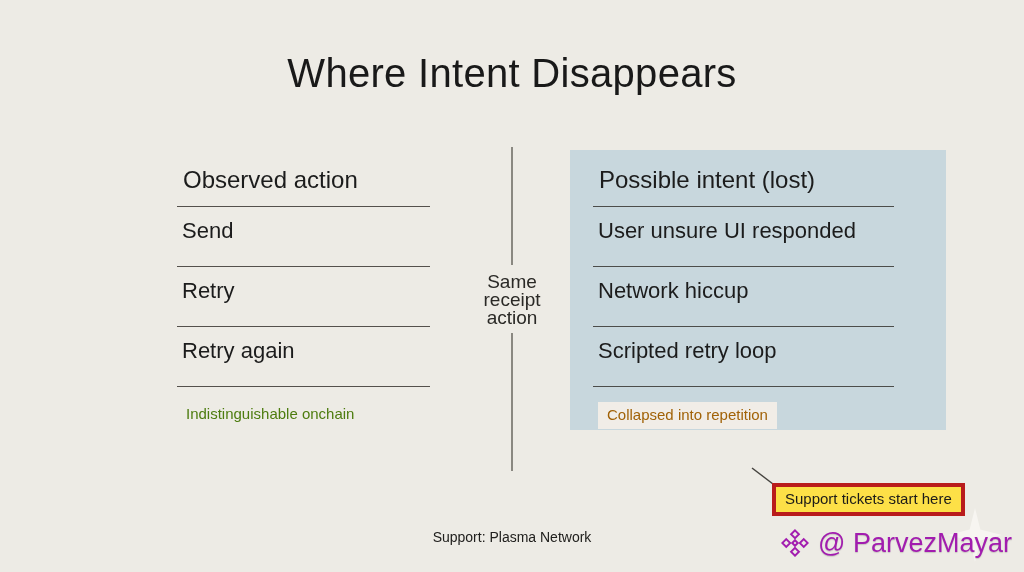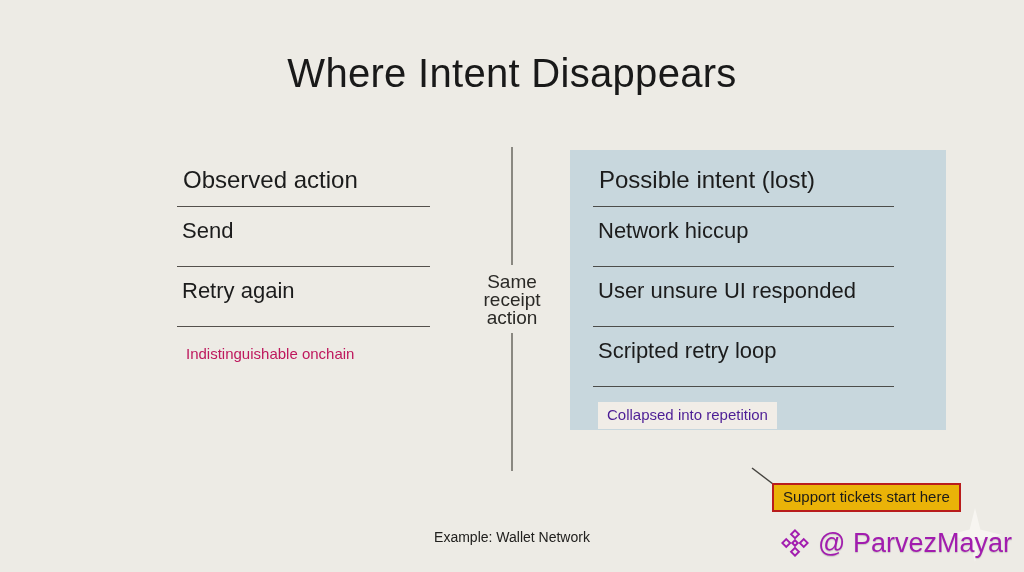--- a/index.html
+++ b/index.html
@@ -17,45 +17,45 @@
   
   .left-col { position:absolute; left:177px; top:150px; width:253px; }
   .panel-header {
     font-size:24px; line-height:28px; padding:16px 0 12px 6px;
     border-bottom:1px solid rgba(45,43,38,0.8);
   }
   .panel-row {
     font-size:22px; line-height:26px; padding:11px 0 22px 5px;
     border-bottom:1px solid rgba(45,43,38,0.8);
   }
-  .panel-footnote { font-size:15px; line-height:18px; padding:18px 0 0 9px; color:#be185d; }
+  .panel-footnote { font-size:15px; line-height:18px; padding:18px 0 0 9px; color:#4d7c0f; }
   
   .vline { position:absolute; left:511px; width:2px; background:#8a8881; }
   .vline-top { top:147px; height:118px; }
   .vline-bottom { top:333px; height:138px; }
   .vlabel {
     position:absolute; left:466px; top:273px; width:92px;
     text-align:center; font-size:19px; line-height:18px; color:#2a2926;
   }
   .vlabel span { display:block; }
   
   .blue-box {
     position:absolute; left:570px; top:150px; width:376px; height:280px;
     background:#c8d7dd;
   }
   .box-inner { margin-left:23px; width:301px; }
   .badge {
     display:inline-block; margin:15px 0 0 5px; background:#f1ede7;
-    padding:4px 9px 5px; font-size:15px; line-height:18px; color:#4c1d95;
+    padding:4px 9px 5px; font-size:15px; line-height:18px; color:#a16207;
   }
   
   .leader-svg { position:absolute; left:751px; top:467px; }
   .callout {
     position:absolute; left:772px; top:483px;
-    background:#eab308; border:2px solid #b91c1c;
+    background:#fde047; border:4px solid #b91c1c;
     padding:3px 9px 4px; font-size:15px; line-height:18px; color:#1c1b19;
     white-space:nowrap;
   }
   
   .footer-note {
     position:absolute; top:529px; left:0; width:100%;
     text-align:center; font-size:14px; color:#21201e;
   }
   
   .sparkle {
@@ -74,48 +74,49 @@
 </head>
 <body>
 
 <div class="slide">
 
   <h1 class="title">Where Intent Disappears</h1>
 
   <div class="left-col">
     <div class="panel-header">Observed action</div>
     <div class="panel-row">Send</div>
+    <div class="panel-row">Retry</div>
     <div class="panel-row">Retry again</div>
     <div class="panel-footnote">Indistinguishable onchain</div>
   </div>
 
   <div class="vline vline-top"></div>
   <div class="vlabel">
     <span>Same</span>
     <span>receipt</span>
     <span>action</span>
   </div>
   <div class="vline vline-bottom"></div>
 
   <div class="blue-box">
     <div class="box-inner">
       <div class="panel-header">Possible intent (lost)</div>
+      <div class="panel-row">User unsure UI responded</div>
       <div class="panel-row">Network hiccup</div>
-      <div class="panel-row">User unsure UI responded</div>
       <div class="panel-row">Scripted retry loop</div>
       <div class="badge">Collapsed into repetition</div>
     </div>
   </div>
 
   <svg class="leader-svg" width="23" height="18" viewBox="0 0 23 18">
     <line x1="1" y1="1" x2="22" y2="17" stroke="#45433f" stroke-width="1.5"></line>
   </svg>
   <div class="callout">Support tickets start here</div>
 
-  <div class="footer-note">Example: Wallet Network</div>
+  <div class="footer-note">Support: Plasma Network</div>
 
   <div class="sparkle"></div>
   <div class="watermark">
     <span>
       <svg width="28" height="28" viewBox="0 0 32 32" fill="none" stroke="currentColor" stroke-width="2.2">
         <path d="M16 1.5 L20.5 6 L16 10.5 L11.5 6 Z"></path>
         <path d="M16 21.5 L20.5 26 L16 30.5 L11.5 26 Z"></path>
         <path d="M6 11.5 L10.5 16 L6 20.5 L1.5 16 Z"></path>
         <path d="M26 11.5 L30.5 16 L26 20.5 L21.5 16 Z"></path>
         <path d="M16 12.8 L19.2 16 L16 19.2 L12.8 16 Z"></path>

